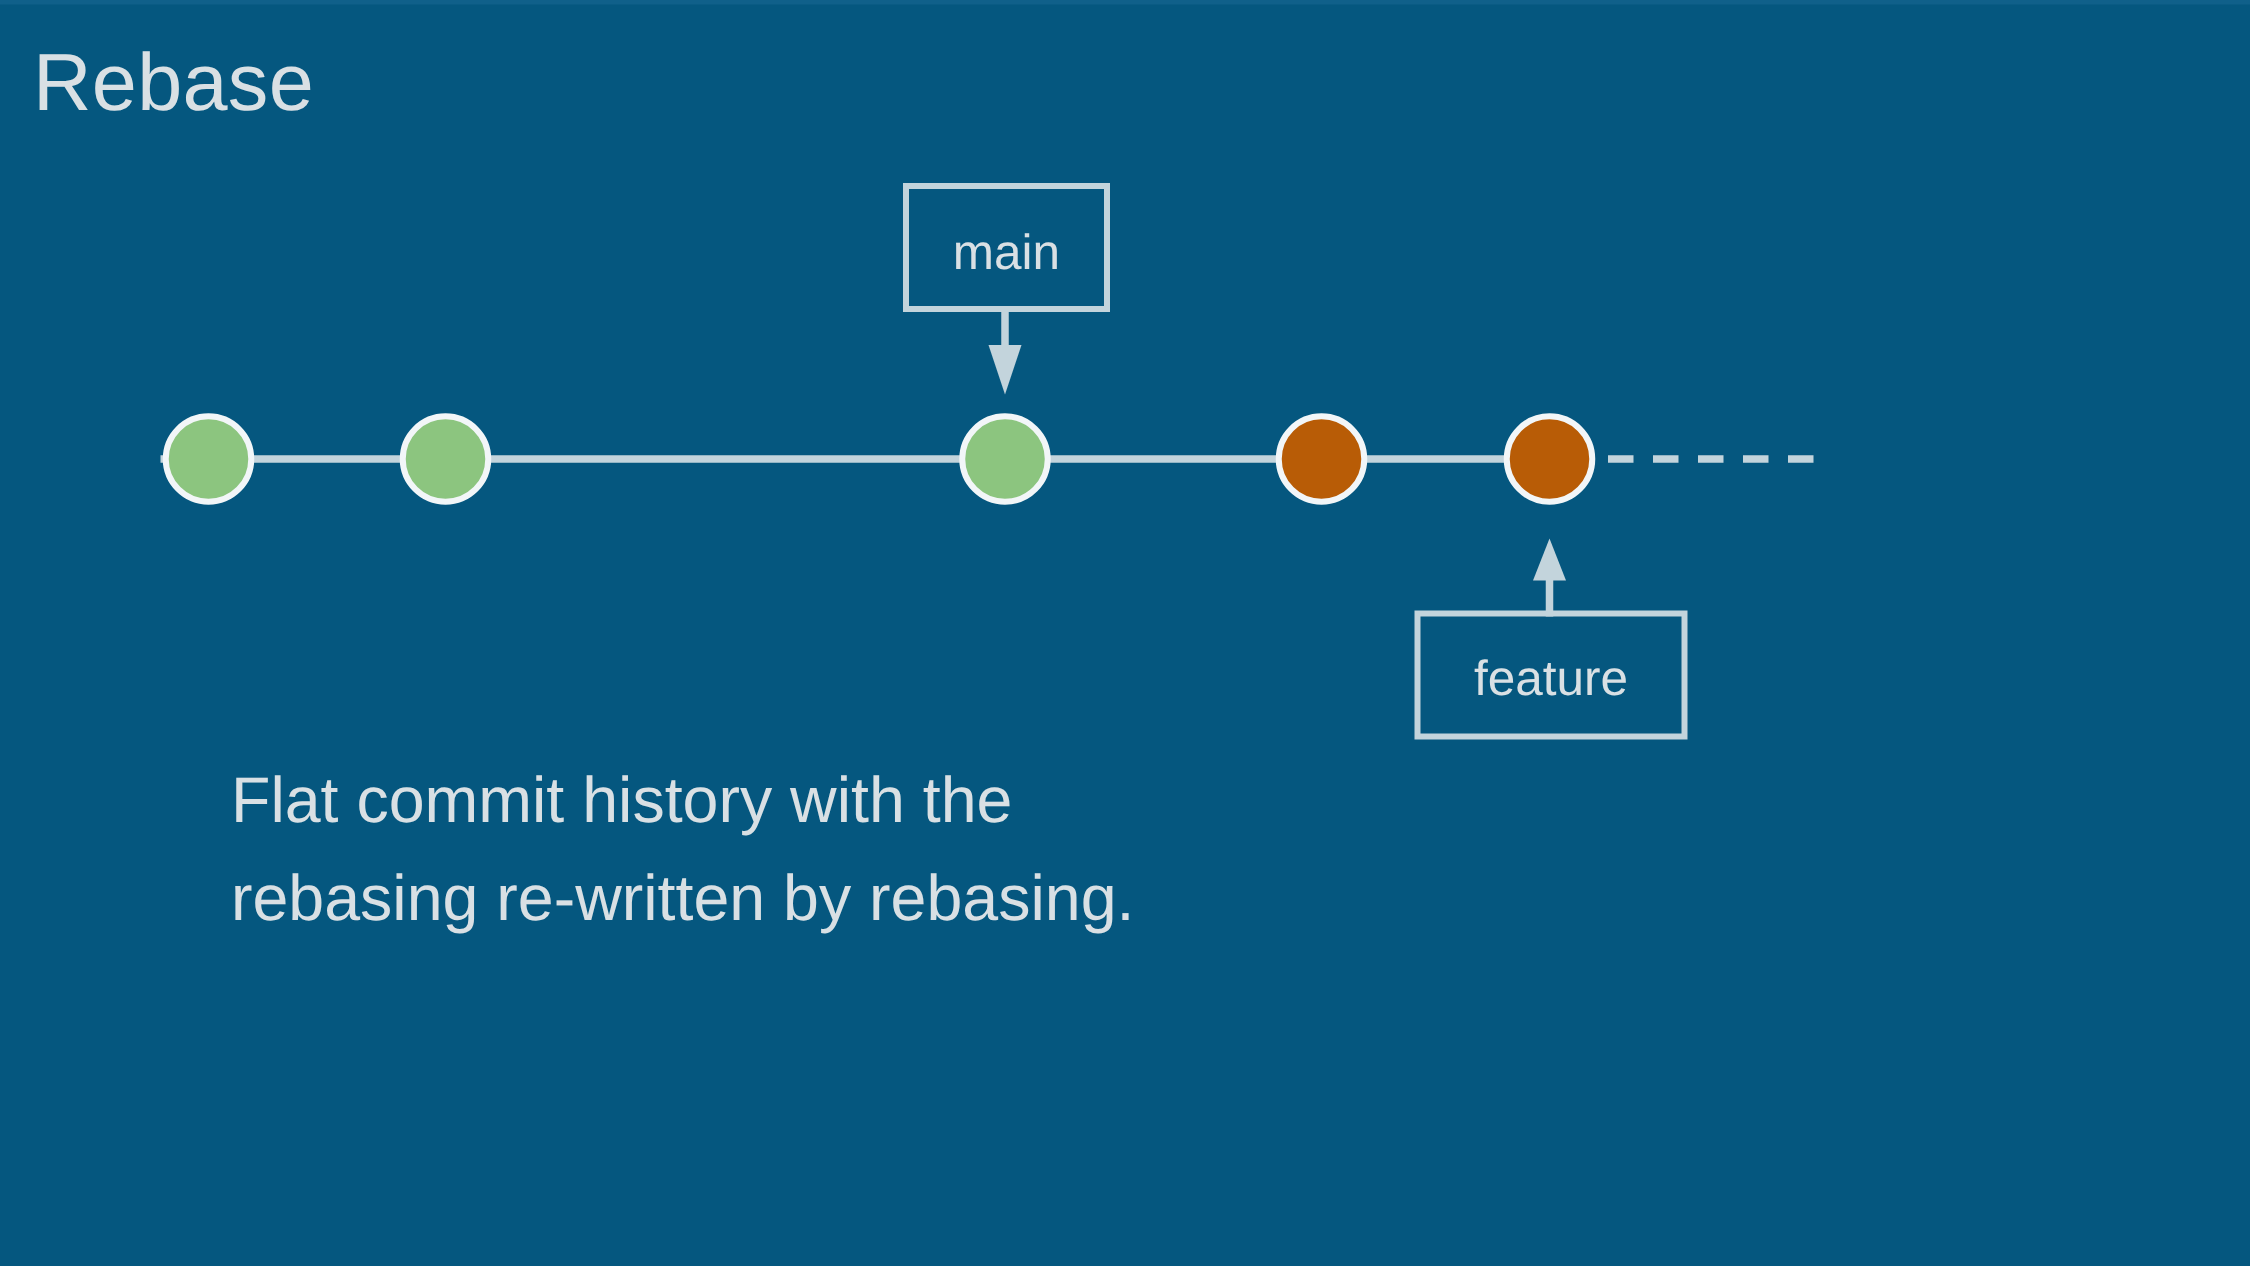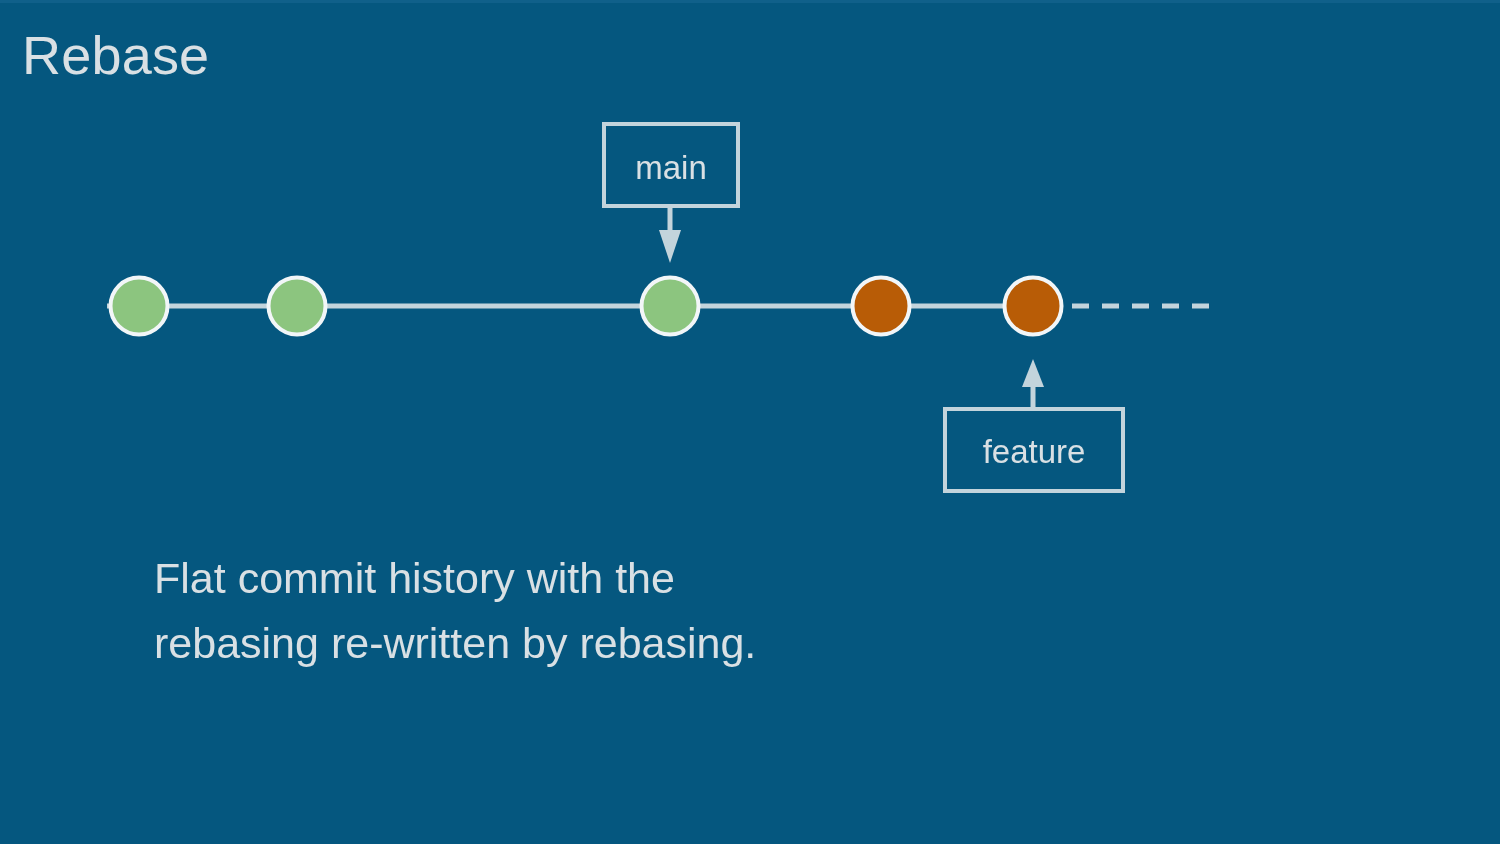--- a/index.html
+++ b/index.html
@@ -50,21 +50,21 @@
     position: absolute;
     left: 0;
     top: 0;
     width: 1500px;
     height: 844px;
   }
 
   .caption {
     position: absolute;
     left: 154px;
-    top: 546px;
+    top: 502px;
     width: 820px;
     font-size: 43px;
     line-height: 65px;
     color: #d9e0e4;
     font-weight: 400;
   }
   .caption .line { display: block; white-space: nowrap; }
 </style>
 </head>
 <body>

